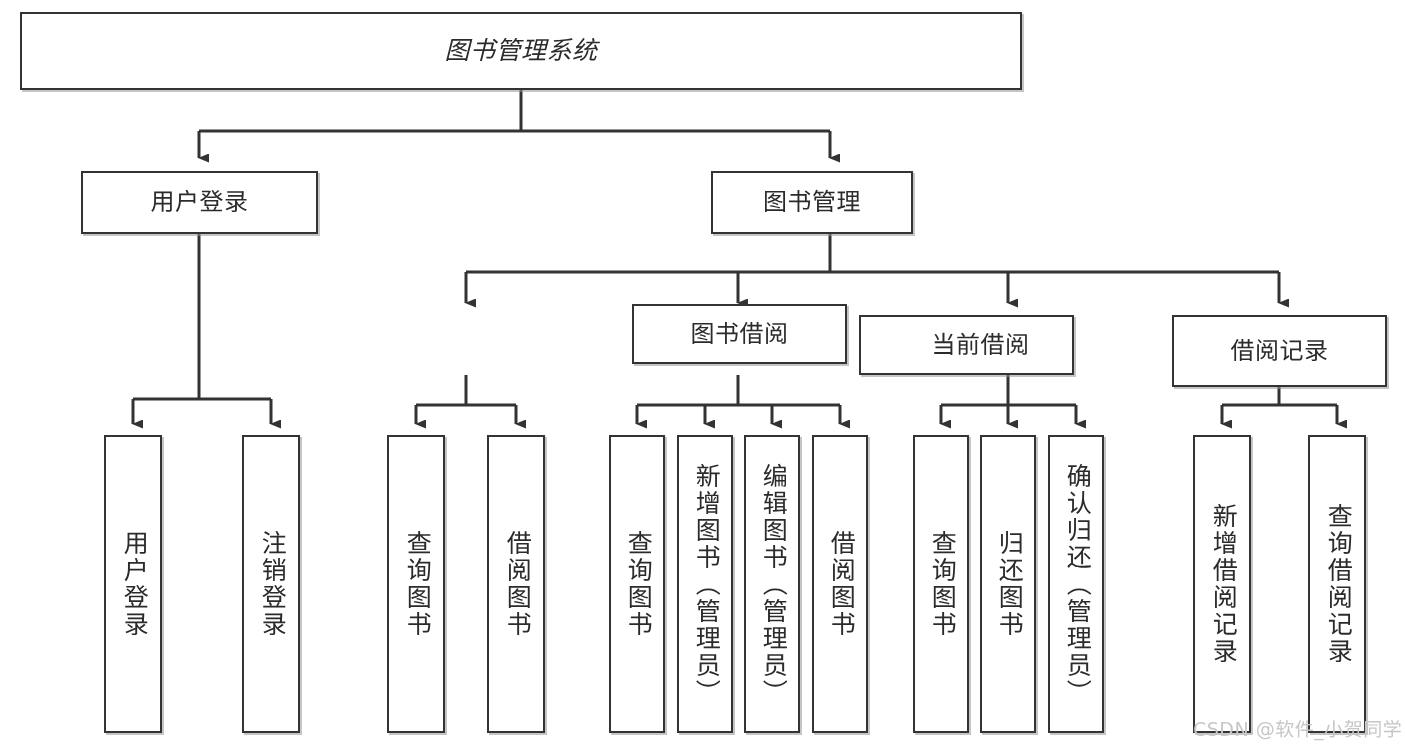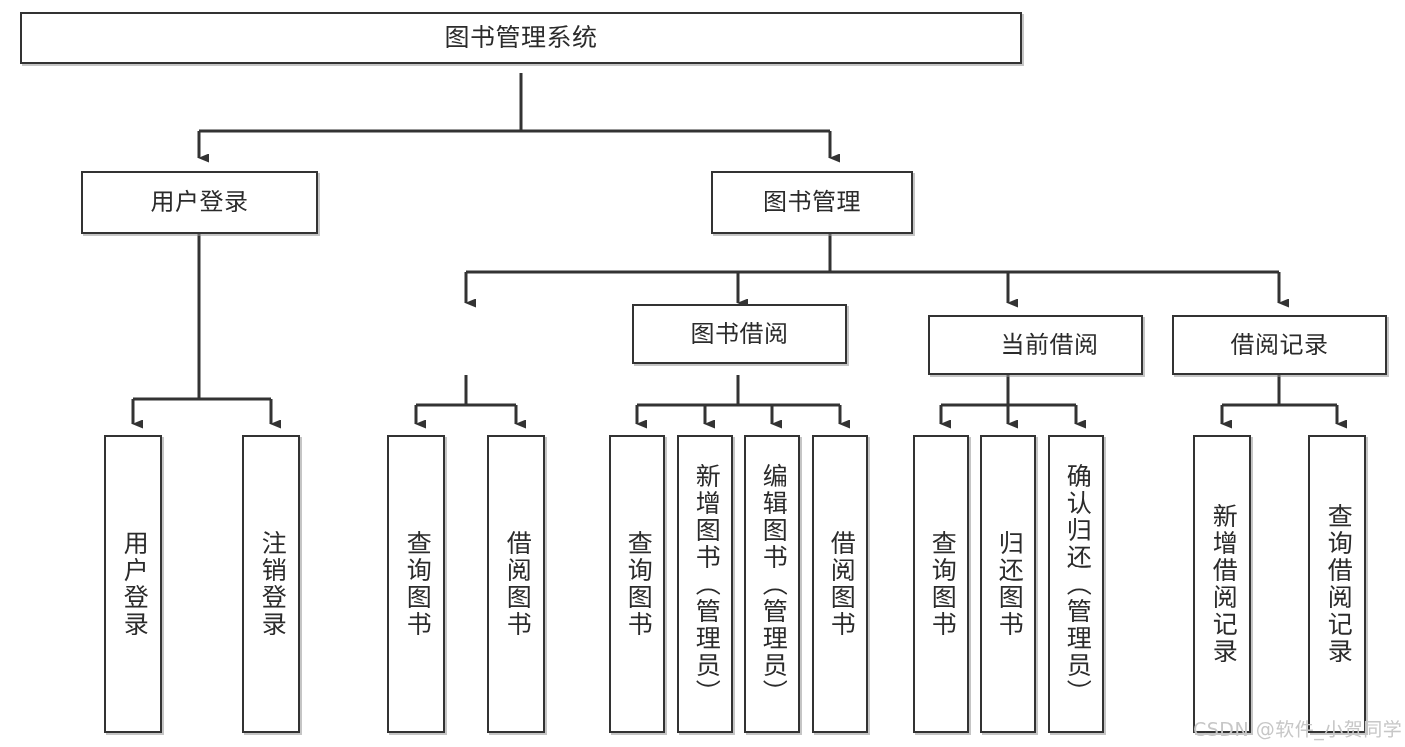--- a/index.html
+++ b/index.html
@@ -125,42 +125,42 @@
       <path d="M 1076 405 L 1076 424" marker-end="url(#arrowhead)"></path>
 
       <path d="M 1279 375 L 1279 405"></path>
       <path d="M 1222 405 L 1337 405"></path>
       <path d="M 1222 405 L 1222 424" marker-end="url(#arrowhead)"></path>
       <path d="M 1337 405 L 1337 424" marker-end="url(#arrowhead)"></path>
 
     </g>
   </svg>
 
-  <div class="node horiz root" style="left:20px; top:12px; width:1002px; height:52px;">
+  <div class="node horiz root" style="left:20px; top:12px; width:1002px; height:78px;font-style:italic;">
     <span class="node-label">图书管理系统</span>
   </div>
 
   <div class="node horiz" style="left:81px; top:171px; width:237px; height:63px;">
     <span class="node-label">用户登录</span>
   </div>
 
   <div class="node horiz" style="left:711px; top:171px; width:202px; height:63px;">
     <span class="node-label">图书管理</span>
   </div>
 
 
   <div class="node horiz" style="left:632px; top:304px; width:215px; height:60px;">
     <span class="node-label">图书借阅</span>
   </div>
 
-  <div class="node horiz" style="left:928px; top:315px; width:215px; height:60px;padding-left:28px;">
+  <div class="node horiz" style="left:859px; top:315px; width:215px; height:60px;padding-left:28px;">
     <span class="node-label">当前借阅</span>
   </div>
 
-  <div class="node horiz" style="left:1172px; top:315px; width:215px; height:60px;">
+  <div class="node horiz" style="left:1172px; top:315px; width:215px; height:72px;">
     <span class="node-label">借阅记录</span>
   </div>
 
   <div class="node vert" style="left:104px; top:435px; width:58px; height:298px;">
     <span class="node-label">用户登录</span>
   </div>
 
   <div class="node vert" style="left:242px; top:435px; width:58px; height:298px;">
     <span class="node-label">注销登录</span>
   </div>

